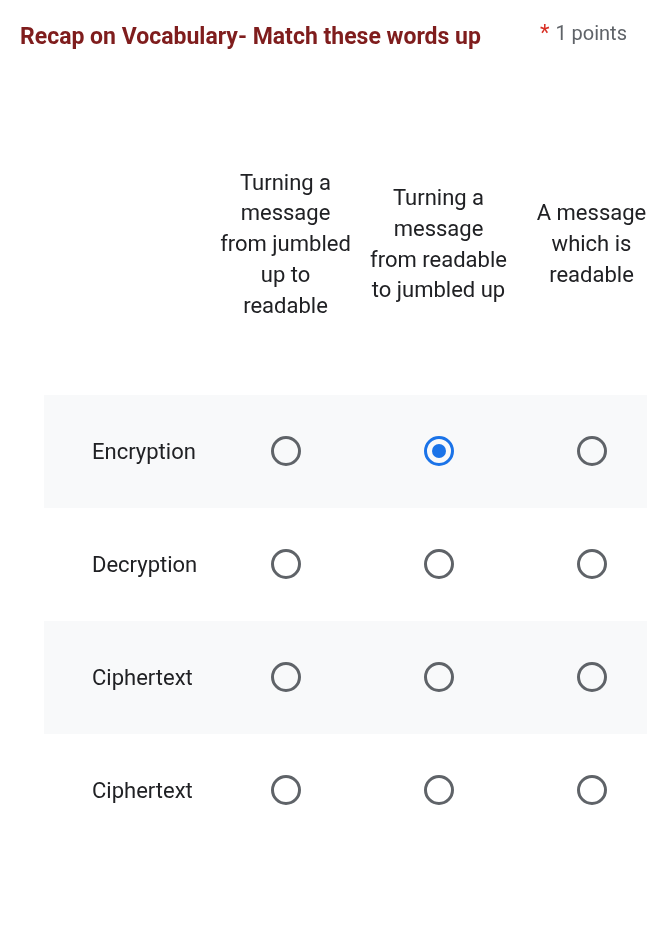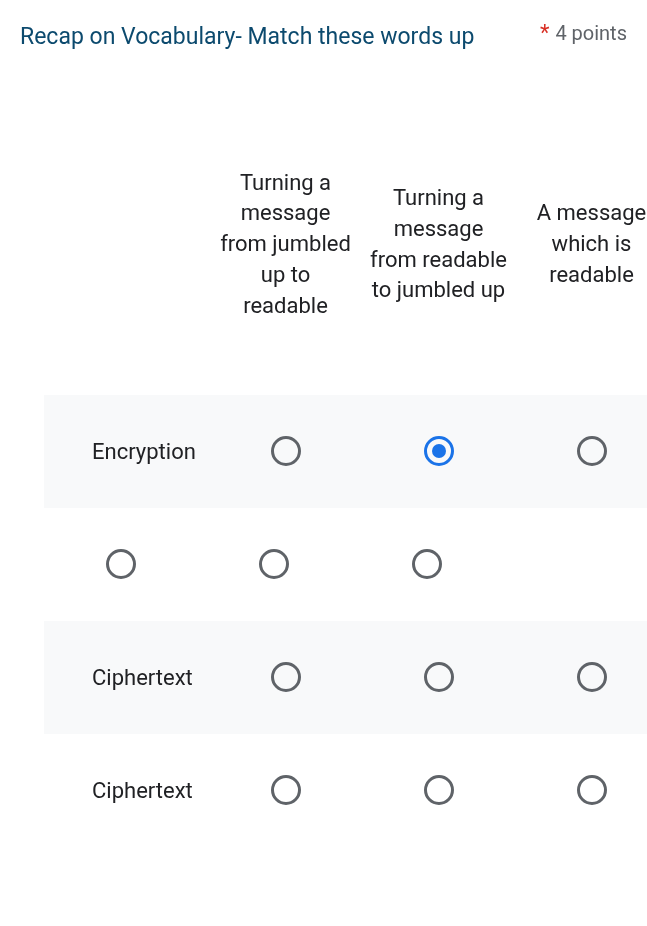--- a/index.html
+++ b/index.html
@@ -14,23 +14,23 @@
       color: #202124;
     }
     .question-header {
       display: flex;
       align-items: flex-start;
       padding: 20px 20px 10px 20px;
       gap: 10px;
     }
     .question-title {
       font-size: 23px;
-      font-weight: 400;
+      font-weight: 700;
       line-height: 1.5;
-      color: #0c4a6e;
+      color: #7f1d1d;
       flex: 1;
     }
     .required-star {
       color: #d93025;
       font-size: 22px;
       margin-right: 6px;
     }
     .points {
       color: #5f6368;
       font-size: 20px;
@@ -117,21 +117,21 @@
     }
   </style>
 </head>
 <body>
 
 <div class="question-header">
   <div class="question-title">
     <span>Recap on Vocabulary- Match these words up</span>
   </div>
   <div>
-    <span class="required-star">*</span><span class="points">4 points</span>
+    <span class="required-star">*</span><span class="points">1 points</span>
   </div>
 </div>
 
 <div class="grid-container" style="position:relative;margin-left:44px;">
 
   <div class="grid-header-row">
     <div class="row-label-col"></div>
     <div class="col-header">
       <span>Turning a message from jumbled up to readable</span>
     </div>
@@ -152,20 +152,21 @@
       <div class="radio-outer selected">
           <div class="radio-inner"></div>
         </div>
     </div>
     <div class="radio-cell">
       <div class="radio-outer"></div>
     </div>
   </div>
 
   <div class="grid-row">
+    <div class="row-label">Decryption</div>
     <div class="radio-cell">
       <div class="radio-outer"></div>
     </div>
     <div class="radio-cell">
       <div class="radio-outer"></div>
     </div>
     <div class="radio-cell">
       <div class="radio-outer"></div>
     </div>
   </div>

